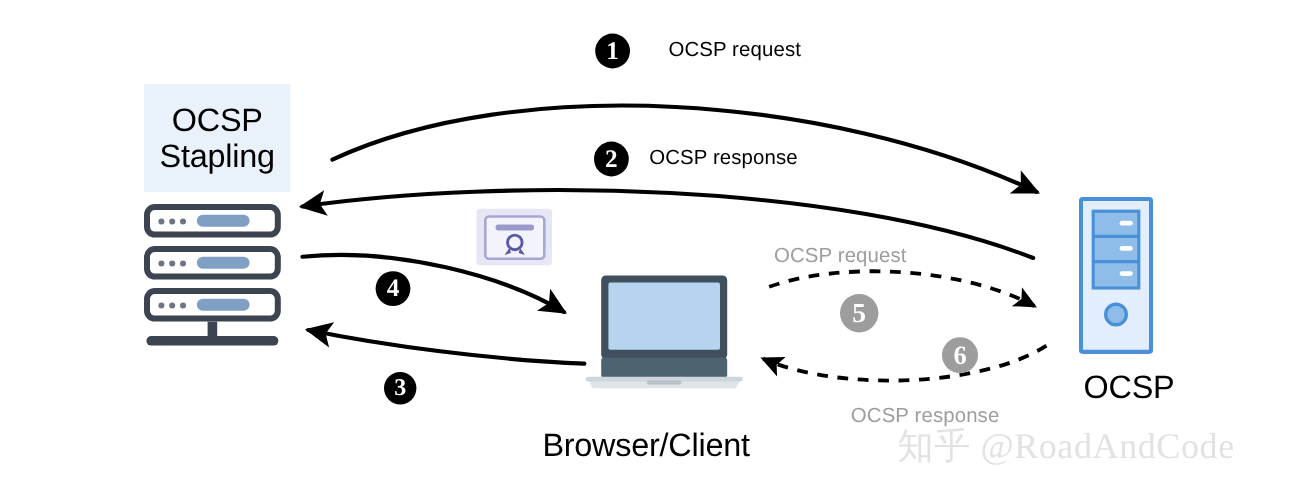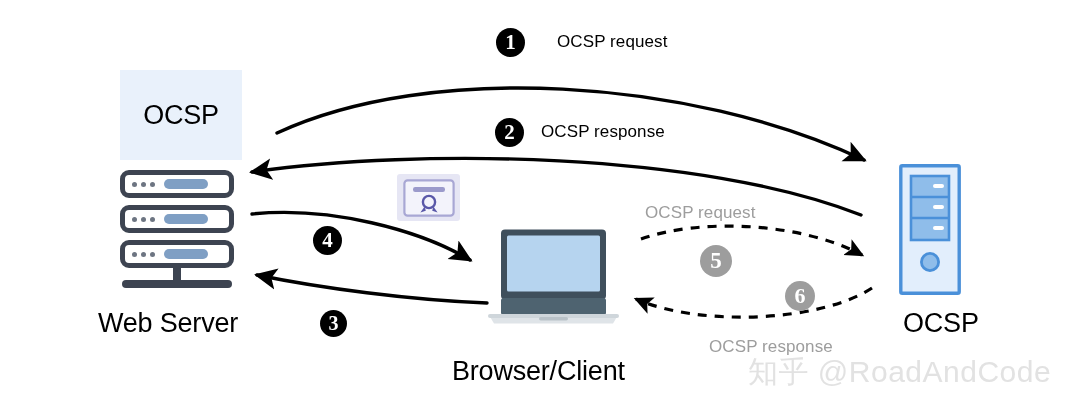--- a/index.html
+++ b/index.html
@@ -186,21 +186,21 @@
   #label-ocsp-response-side { left: 709px; top: 337px; }
 
   
   #watermark {
     left: 748px;
     top: 352px;
     font-size: 30px;
     color: #e2e2e2;
     white-space: nowrap;
     letter-spacing: 0.5px;
-    font-family: Liberation Sans, sans-serif;
+    font-family: Liberation Serif, serif;
   }
 </style>
 </head>
 <body>
 
 <div id="canvas">
 
   <svg id="arrow-layer" viewBox="0 0 1080 414" width="1080" height="414" xmlns="http://www.w3.org/2000/svg">
     <defs>
       <marker id="ah-solid" viewBox="0 0 12 12" refX="10" refY="6" markerWidth="7" markerHeight="7" orient="auto-start-reverse">
@@ -219,20 +219,21 @@
 
     <path d="M 487,303 C 410,300 320,288 257,275" fill="none" stroke="#000000" stroke-width="3.4" stroke-linecap="round" marker-end="url(#ah-solid)"></path>
 
     <path d="M 641,239 C 700,218 800,222 862,255" fill="none" stroke="#000000" stroke-width="3.2" stroke-dasharray="9 8" stroke-linecap="butt" marker-end="url(#ah-dashed)"></path>
 
     <path d="M 872,288 C 820,322 700,327 636,299" fill="none" stroke="#000000" stroke-width="3.2" stroke-dasharray="9 8" stroke-linecap="butt" marker-end="url(#ah-dashed)"></path>
   </svg>
 
   <div id="ocsp-stapling-box" class="abs">
     <div class="line">OCSP</div>
+    <div class="line">Stapling</div>
   </div>
 
   <div id="web-server-icon" class="abs">
     <div id="rack-1" class="rack-unit">
       <span class="dots">
           <i></i>
           <i></i>
           <i></i>
         </span>
       <span class="bar"></span>
@@ -250,21 +251,20 @@
           <i></i>
           <i></i>
           <i></i>
         </span>
       <span class="bar"></span>
     </div>
     <div id="rack-stem"></div>
     <div id="rack-base"></div>
   </div>
 
-  <div id="caption-web-server" class="abs device-caption">Web Server</div>
 
   <div id="certificate-icon" class="abs">
     <svg width="52" height="38" viewBox="0 0 52 38" xmlns="http://www.w3.org/2000/svg">
       <rect x="1.4" y="1.4" width="49.2" height="35.2" rx="3.2" fill="#f3f3fb" stroke="#a8a7d4" stroke-width="2.2"></rect>
       <rect x="10" y="8" width="32" height="5" rx="2.2" fill="#9b9acb"></rect>
       <circle cx="26" cy="23" r="6.1" fill="none" stroke="#5a58a8" stroke-width="2.4"></circle>
       <path d="M21.6,27.6 L17.4,33.4 L22.8,31.8 Z" fill="#5a58a8"></path>
       <path d="M30.4,27.6 L34.6,33.4 L29.2,31.8 Z" fill="#5a58a8"></path>
     </svg>
   </div>

